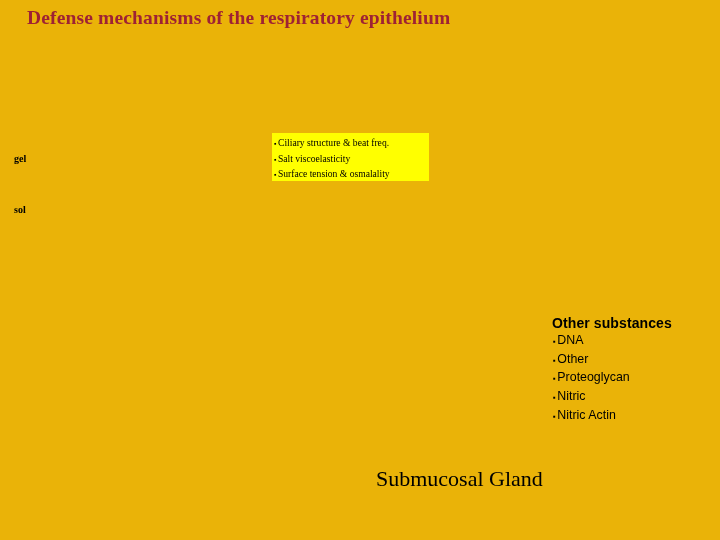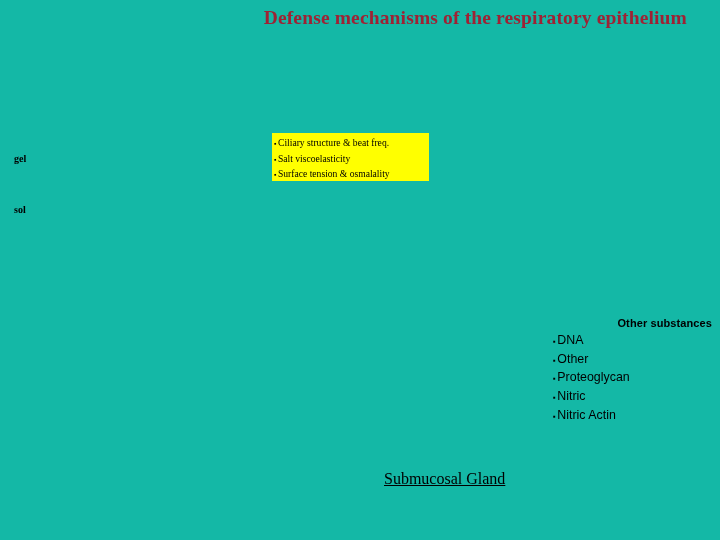--- a/index.html
+++ b/index.html
@@ -13,22 +13,21 @@
     position: relative;
     overflow: hidden;
     font-family: "Liberation Serif", serif;
     -webkit-font-smoothing: none;
   }
   .slide {
     position: absolute;
     left: 0; top: 0;
     width: 720px;
     height: 540px;
-    background: #14b8a6;
-    text-align: right;
+    background: #eab308;
   }
 
   
   .slide-title {
     position: absolute;
     left: 27px;
     top: 6px;
     width: 660px;
     font-family: "Liberation Serif", serif;
     font-weight: bold;
@@ -84,21 +83,21 @@
   .substances {
     position: absolute;
     left: 552px;
     top: 315px;
     width: 160px;
     font-family: "Liberation Sans", sans-serif;
   }
   .substances-heading {
     font-family: "Liberation Sans", sans-serif;
     font-weight: bold;
-    font-size: 11px;
+    font-size: 14px;
     line-height: 16.8px;
     color: #000000;
     white-space: nowrap;
     letter-spacing: 0.1px;
   }
   .substance-item {
     font-family: "Liberation Sans", sans-serif;
     font-size: 12.4px;
     line-height: 16.8px;
     color: #000000;
@@ -111,29 +110,28 @@
     display: inline-block;
     font-size: 8px;
     line-height: 16.8px;
     margin-right: 1.5px;
     color: #000000;
   }
 
   
   .gland-caption {
     position: absolute;
-    left: 384px;
+    left: 376px;
     top: 468px;
     font-family: "Liberation Serif", serif;
     font-weight: normal;
-    font-size: 16px;
+    font-size: 22px;
     line-height: 21px;
     color: #000000;
     white-space: nowrap;
-    text-decoration: underline;
   }
 
   
   .bottom-note {
     position: absolute;
     left: 453px;
     top: 509px;
     font-family: "Liberation Serif", serif;
     font-weight: bold;
     font-size: 12.8px;

